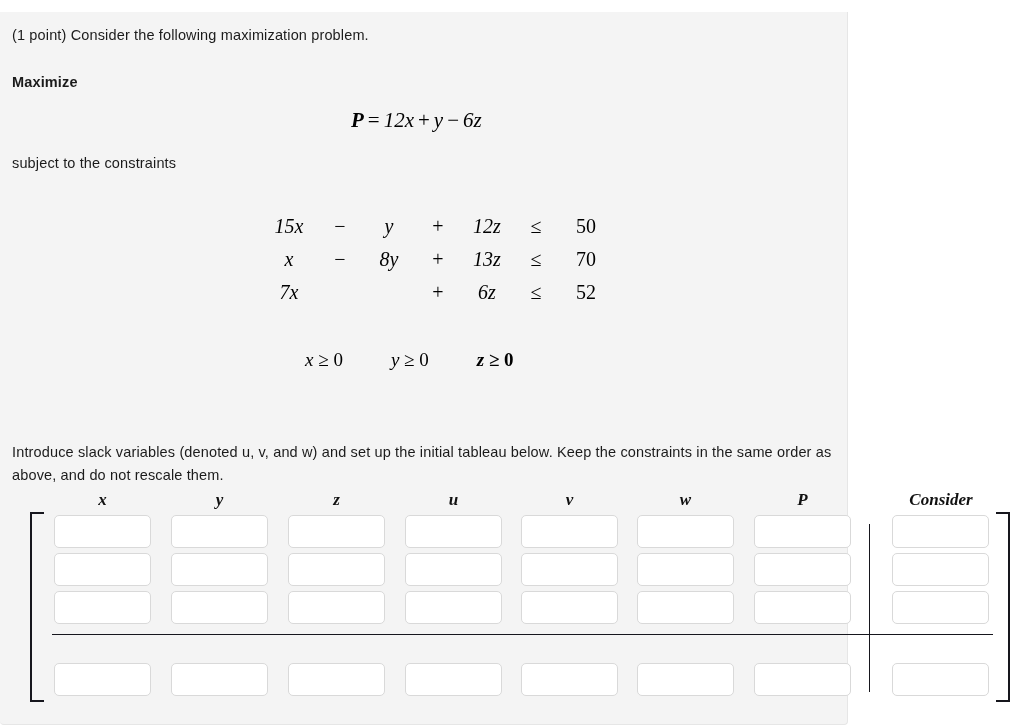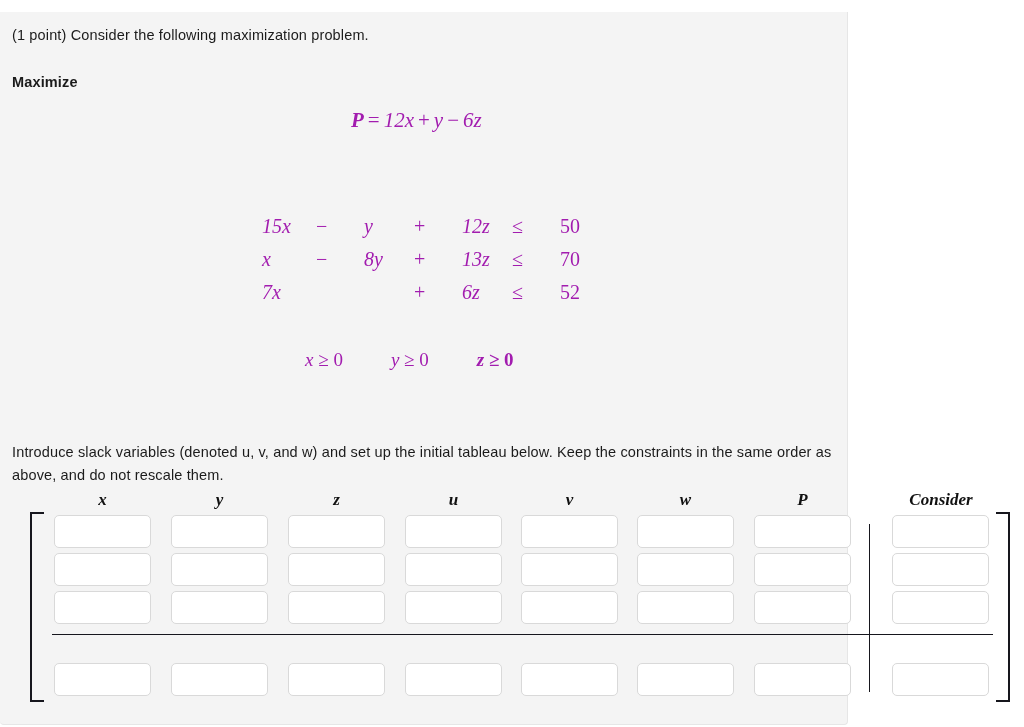--- a/index.html
+++ b/index.html
@@ -47,21 +47,21 @@
   }
   .p-point   { left: 12px; top: 12px; }
   .p-max     { left: 12px; top: 59px; font-weight: bold; }
   .p-subject { left: 12px; top: 140px; }
   .p-intro   { left: 12px; top: 429px; width: 826px; }
 
   
   .math {
     font-family: "Liberation Serif", "DejaVu Serif", serif;
     font-style: italic;
-    color: #a21caf;
+    color: #000000;
   }
   .math-b  { font-weight: bold; }
 
   .objective {
     position: absolute;
     left: 351px;
     top: 96px;
     font-size: 21px;
     white-space: nowrap;
   }
@@ -71,21 +71,21 @@
   .system {
     position: absolute;
     left: 262px;
     top: 198px;
     border-collapse: collapse;
     font-size: 20px;
   }
   .system td {
     padding: 2px 0;
     height: 29px;
-    text-align: left;
+    text-align: center;
     white-space: nowrap;
   }
   .sys-coef  { width: 54px; }
   .sys-sign  { width: 48px; text-align: center; font-style: normal; }
   .sys-term  { width: 50px; }
   .sys-rel   { width: 48px; text-align: center; font-style: normal; }
   .sys-rhs   { width: 52px; text-align: center; font-style: normal; }
 
   .nonneg {
     position: absolute;
@@ -164,20 +164,21 @@
   <div class="panel"></div>
 
   <div class="prose p-point">(1 point) Consider the following maximization problem.</div>
 
   <div class="prose p-max">Maximize</div>
 
   <div class="objective math">
     <span class="math-b">P</span><span class="op">=</span><span>12x</span><span class="op">+</span><span>y</span><span class="op">−</span><span>6z</span>
   </div>
 
+  <div class="prose p-subject">subject to the constraints</div>
 
   <table class="system math">
     <tbody>
       <tr>
         <td class="sys-coef">15x</td>
         <td class="sys-sign">−</td>
         <td class="sys-term">y</td>
         <td class="sys-sign">+</td>
         <td class="sys-term">12z</td>
         <td class="sys-rel">≤</td>

